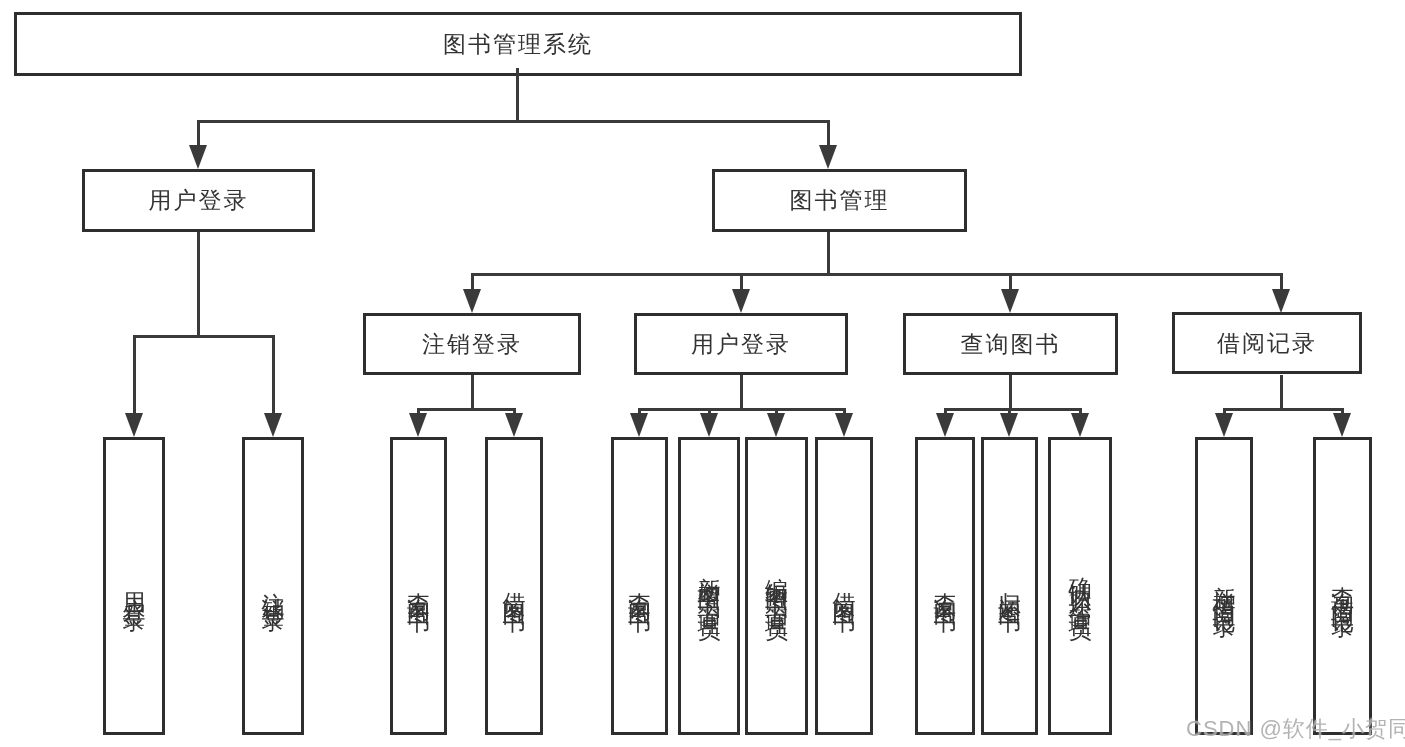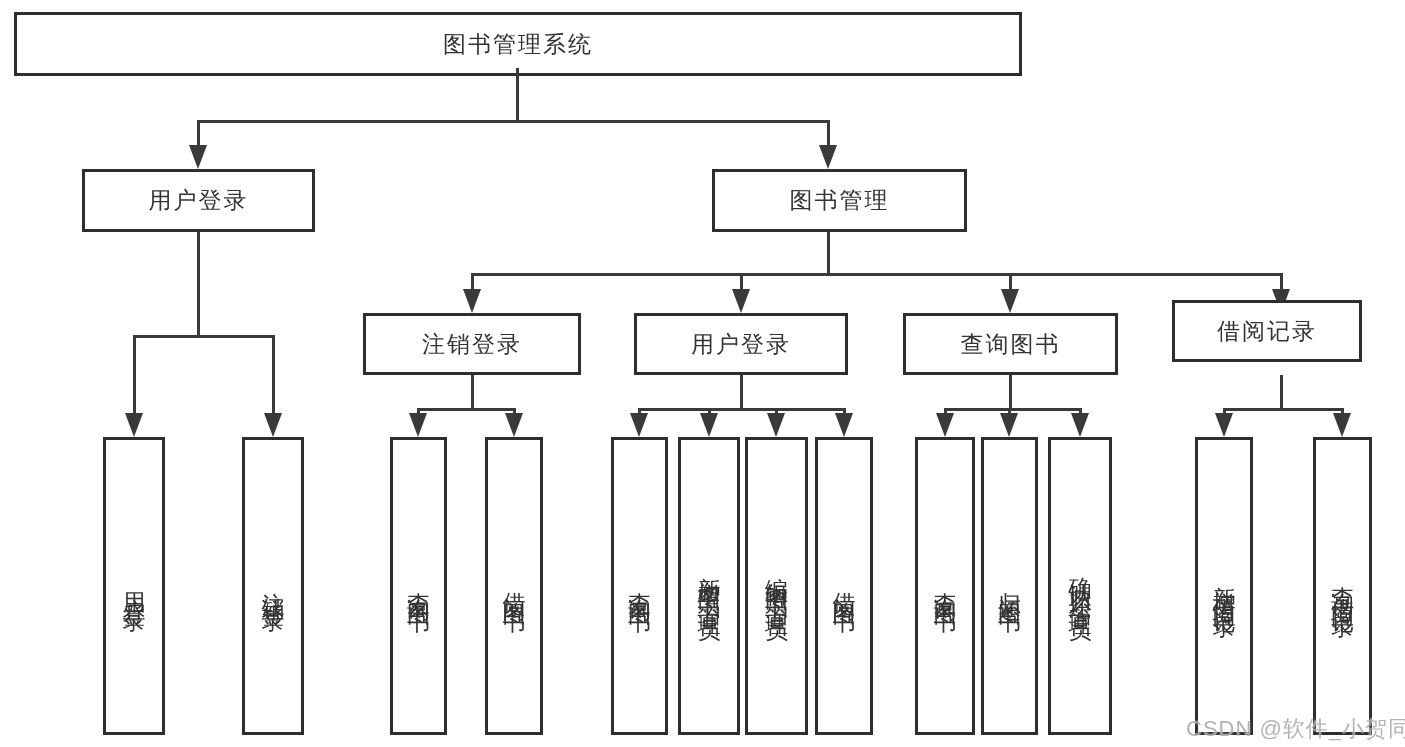--- a/index.html
+++ b/index.html
@@ -75,21 +75,21 @@
 
   <div class="box" style="left:363px;top:313px;width:218px;height:62px;">
     <span>注销登录</span>
   </div>
   <div class="box" style="left:634px;top:313px;width:214px;height:62px;">
     <span>用户登录</span>
   </div>
   <div class="box" style="left:903px;top:313px;width:215px;height:62px;">
     <span>查询图书</span>
   </div>
-  <div class="box" style="left:1172px;top:300px;width:190px;height:62px;">
+  <div class="box" style="left:1172px;top:312px;width:190px;height:62px;">
     <span>借阅记录</span>
   </div>
 
   <div class="vline" style="left:471px;top:375px;height:36px;"></div>
   <div class="hline" style="left:417px;top:408px;width:99px;"></div>
   <div class="vline" style="left:417px;top:408px;height:7px;"></div>
   <div class="arrow" style="left:409px;top:413px;"></div>
   <div class="vline" style="left:513px;top:408px;height:7px;"></div>
   <div class="arrow" style="left:505px;top:413px;"></div>
 

